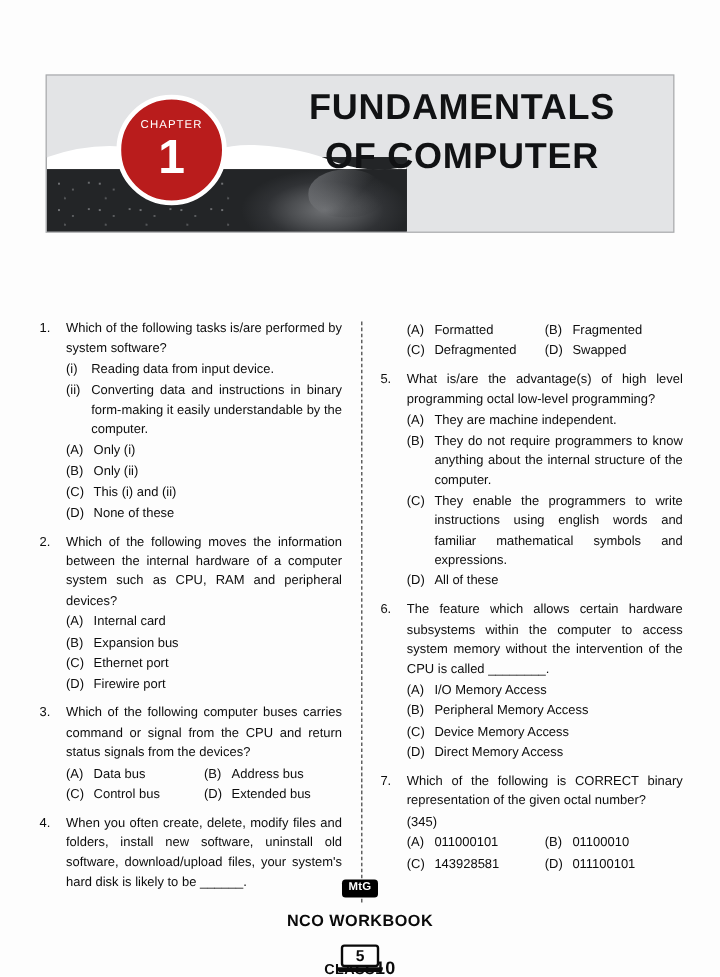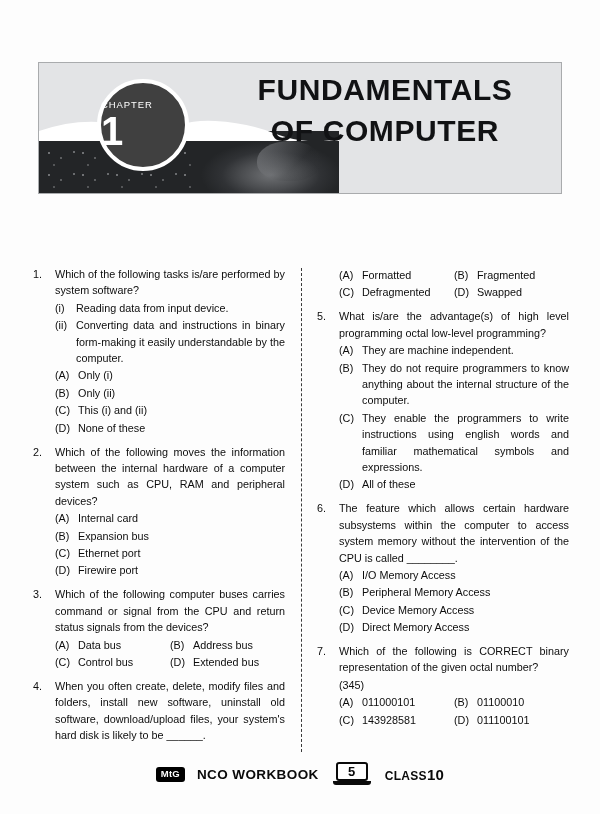--- a/index.html
+++ b/index.html
@@ -81,24 +81,25 @@
     pointer-events: none;
   }
 
   .chapter-badge {
     position: absolute;
     left: 58px;
     top: 16px;
     width: 92px;
     height: 92px;
     border-radius: 50%;
-    background: #404040;
+    background: #b91c1c;
     border: 4px solid #ffffff;
     box-sizing: border-box;
     color: #ffffff;
+    text-align: center;
     z-index: 5;
   }
   .chapter-word {
     font-size: 9.5px;
     letter-spacing: .9px;
     margin-top: 17px;
     font-weight: 400;
     line-height: 1;
   }
   .chapter-num {
@@ -239,20 +240,21 @@
   .footer {
     position: absolute;
     left: 0;
     top: 757px;
     width: 600px;
     height: 34px;
     display: flex;
     align-items: center;
     justify-content: center;
     gap: 12px;
+    flex-direction: column;
   }
   .footer-logo {
     display: inline-block;
     background: #000000;
     color: #ffffff;
     font-size: 9.5px;
     font-weight: 700;
     letter-spacing: .2px;
     padding: 2.5px 5px 3px 5px;
     border-radius: 3px;

